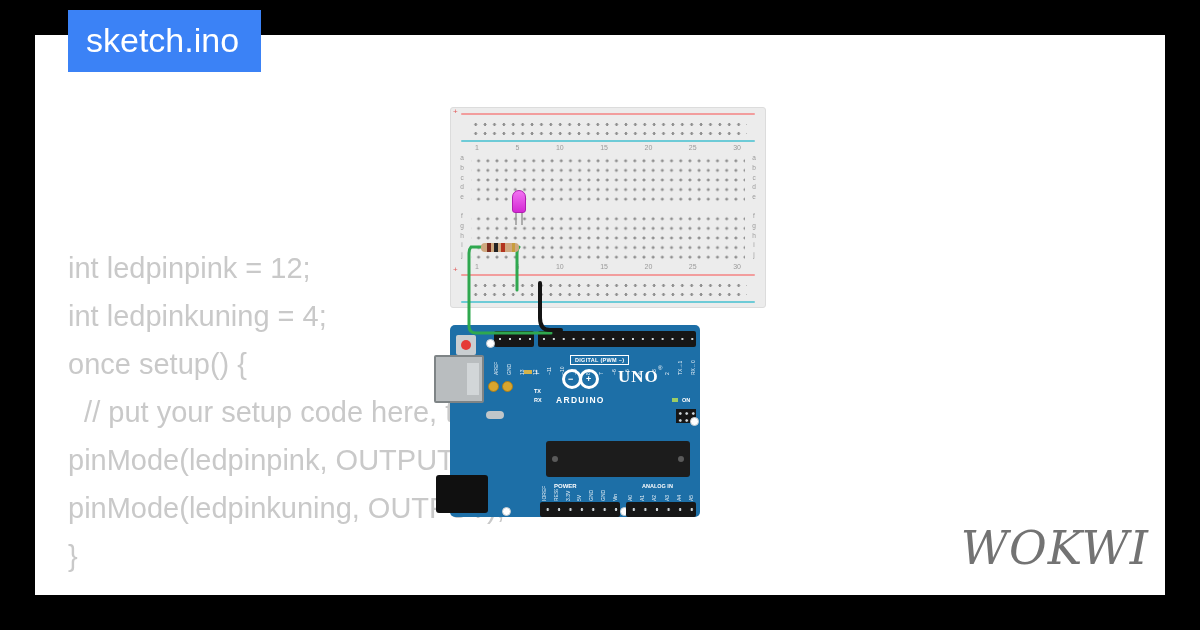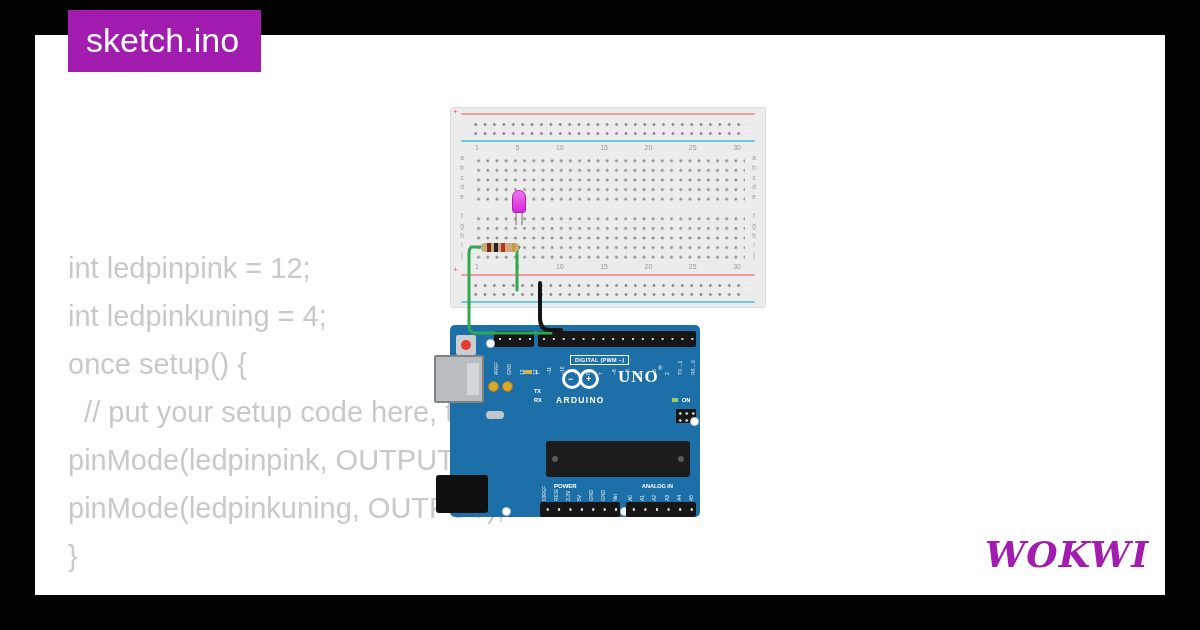--- a/index.html
+++ b/index.html
@@ -3,32 +3,32 @@
 <meta charset="utf-8">
 <style>
   html,body{margin:0;padding:0;}
   body{width:1200px;height:630px;background:#000;position:relative;overflow:hidden;
        font-family:"Liberation Sans",sans-serif;}
 
   
   .page{position:absolute;left:35px;top:35px;width:1130px;height:560px;background:#fff;overflow:hidden;}
 
   
-  .tab{position:absolute;left:68px;top:10px;z-index:6;background:#a21caf;color:#fff;
+  .tab{position:absolute;left:68px;top:10px;z-index:6;background:#3b82f6;color:#fff;
        padding:12px 22px 14px 18px;font-size:34px;line-height:36px;}
 
   
   .code{position:absolute;left:33px;top:65px;z-index:1;color:#c9c9c9;font-size:29px;
         line-height:48px;white-space:pre;}
   .code-line{height:48px;}
 
   
-  .wokwi-logo{position:absolute;right:16px;bottom:20px;z-index:2;color:#a21caf;
-      font-family:"DejaVu Serif",serif;font-style:italic;font-weight:bold;
-      font-size:36px;letter-spacing:1px;}
+  .wokwi-logo{position:absolute;right:16px;bottom:20px;z-index:2;color:#737373;
+      font-family:"DejaVu Serif",serif;font-style:italic;font-weight:normal;
+      font-size:46px;letter-spacing:1px;}
 
   
   .bb{position:absolute;left:450px;top:107px;width:316px;height:201px;z-index:3;
       background:#ececec;border:1px solid #dcdcdc;border-radius:3px;box-sizing:border-box;}
   .bb-line{position:absolute;left:10px;right:10px;height:2px;border-radius:1px;}
   .bb-line.red{background:#f29d9d;}
   .bb-line.teal{background:#6ecbd7;}
   .bb-dots{position:absolute;background-image:radial-gradient(circle,#8f8f8f 1.2px,transparent 1.7px);}
   .bb-rail{left:18px;right:18px;height:19px;background-size:9.4px 9px;background-position:2px 2px;}
   .bb-grid{left:20px;right:20px;height:48px;background-size:9.2px 9.6px;background-position:3px 2px;}

